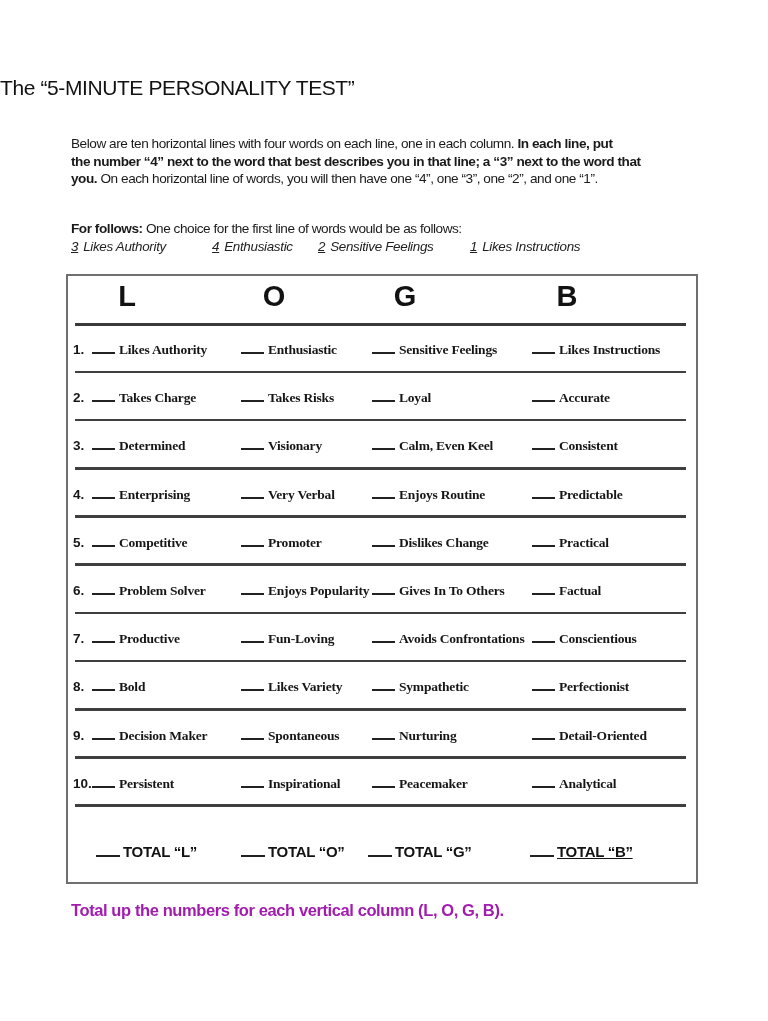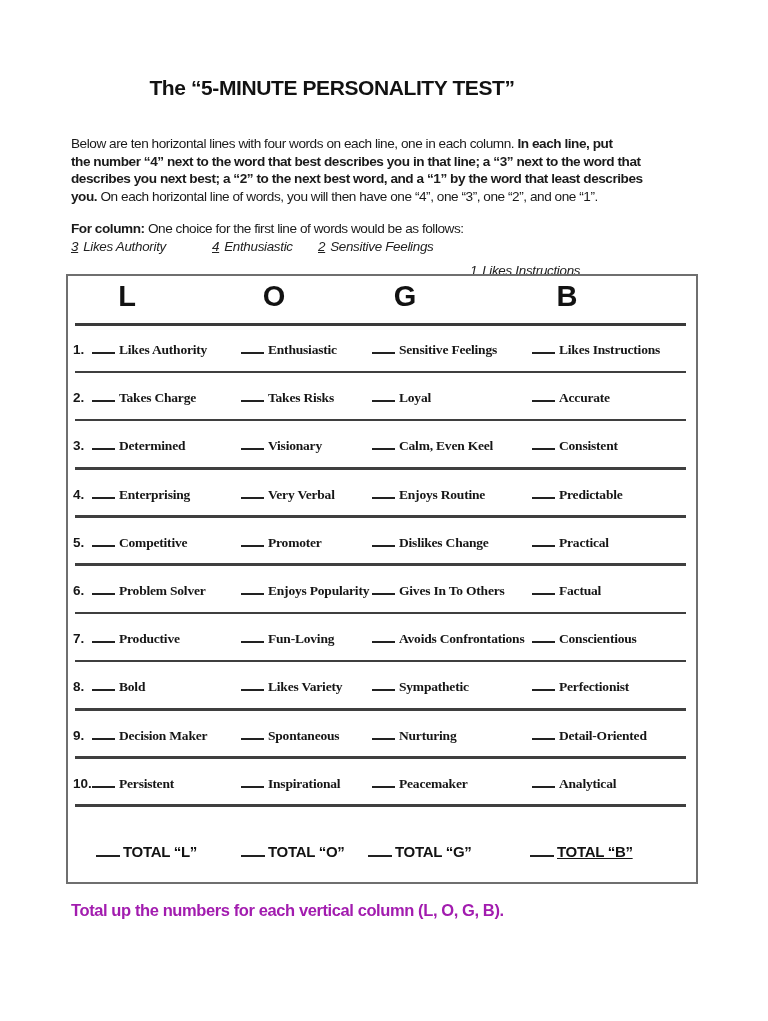--- a/index.html
+++ b/index.html
@@ -2,39 +2,39 @@
 <html><head>
 <meta charset="utf-8">
 <style>
   html,body{margin:0;padding:0;background:#ffffff;}
   body{
     width:768px;height:1021px;position:relative;overflow:hidden;
     font-family:"Liberation Sans",sans-serif;color:#151515;
     -webkit-font-smoothing:antialiased;
   }
   .title{
-    position:absolute;top:76px;left:0;width:664px;text-align:center;
-    font-size:21px;font-weight:bold;letter-spacing:-0.4px;color:#121212;
+    position:absolute;top:76px;left:0;width:664px;
+    font-size:21px;font-weight:normal;letter-spacing:-0.4px;color:#121212;
   }
   .instructions{
     position:absolute;top:135px;left:71px;width:640px;
     font-size:13.6px;line-height:17.6px;letter-spacing:-0.45px;color:#1a1a1a;
   }
   .instructions .iline{white-space:nowrap;}
   .b{font-weight:bold;}
   .example-intro{
     position:absolute;top:221px;left:71px;white-space:nowrap;
     font-size:13.6px;letter-spacing:-0.45px;color:#1a1a1a;
   }
   .example-line{
     position:absolute;top:239px;left:71px;width:620px;height:18px;
     font-size:13.4px;font-style:italic;letter-spacing:-0.3px;color:#222;
   }
   .ex-item{position:absolute;top:0;white-space:nowrap;}
-  .e0{left:0;} .e1{left:127px;margin-left:14px;} .e2{left:247px;} .e3{left:399px;margin-top:24px;}
+  .e0{left:0;} .e1{left:127px;margin-left:14px;} .e2{left:247px;} .e3{left:399px;}
   .ex-item .n{text-decoration:underline;margin-right:5px;}
   .box{
     position:absolute;left:66px;top:274px;width:632px;height:610px;
     box-sizing:border-box;border:2px solid #6f6f6f;background:#fff;
   }
   .ch{
     position:absolute;top:4px;transform:translateX(-50%);
     font-size:29px;font-weight:800;color:#121212;letter-spacing:0;
   }
   .ch0{left:59px;} .ch1{left:206px;} .ch2{left:337px;} .ch3{left:499px;}
@@ -66,25 +66,24 @@
   }
 </style>
 </head>
 <body>
 
 <div class="title">The “5-MINUTE PERSONALITY TEST”</div>
 
 <div class="instructions">
   <div class="iline"><span>Below are ten horizontal lines with four words on each line, one in each column.  </span><span class="b">In each line, put</span></div>
   <div class="iline"><span class="b">the number “4” next to the word that best describes you in that line; a “3” next to the word that</span></div>
-  <div class="iline"><span class="b">describes you next best; a “2” to the next best word, and a “1” by the word that least describes</span></div>
   <div class="iline"><span class="b">you.</span><span>  On each horizontal line of words, you will then have one “4”, one “3”, one “2”, and one “1”.</span></div>
 </div>
 
-<div class="example-intro"><span class="b">For column:</span><span>  One choice for the first line of words would be as follows:</span></div>
+<div class="example-intro"><span class="b">For follows:</span><span>  One choice for the first line of words would be as follows:</span></div>
 
 <div class="example-line">
   <span class="ex-item e0"><span class="n">3</span><span>Likes Authority</span></span>
   <span class="ex-item e1"><span class="n">4</span><span>Enthusiastic</span></span>
   <span class="ex-item e2"><span class="n">2</span><span>Sensitive Feelings</span></span>
   <span class="ex-item e3"><span class="n">1</span><span>Likes Instructions</span></span>
 </div>
 
 <div class="box">
   <span class="ch ch0">L</span>

